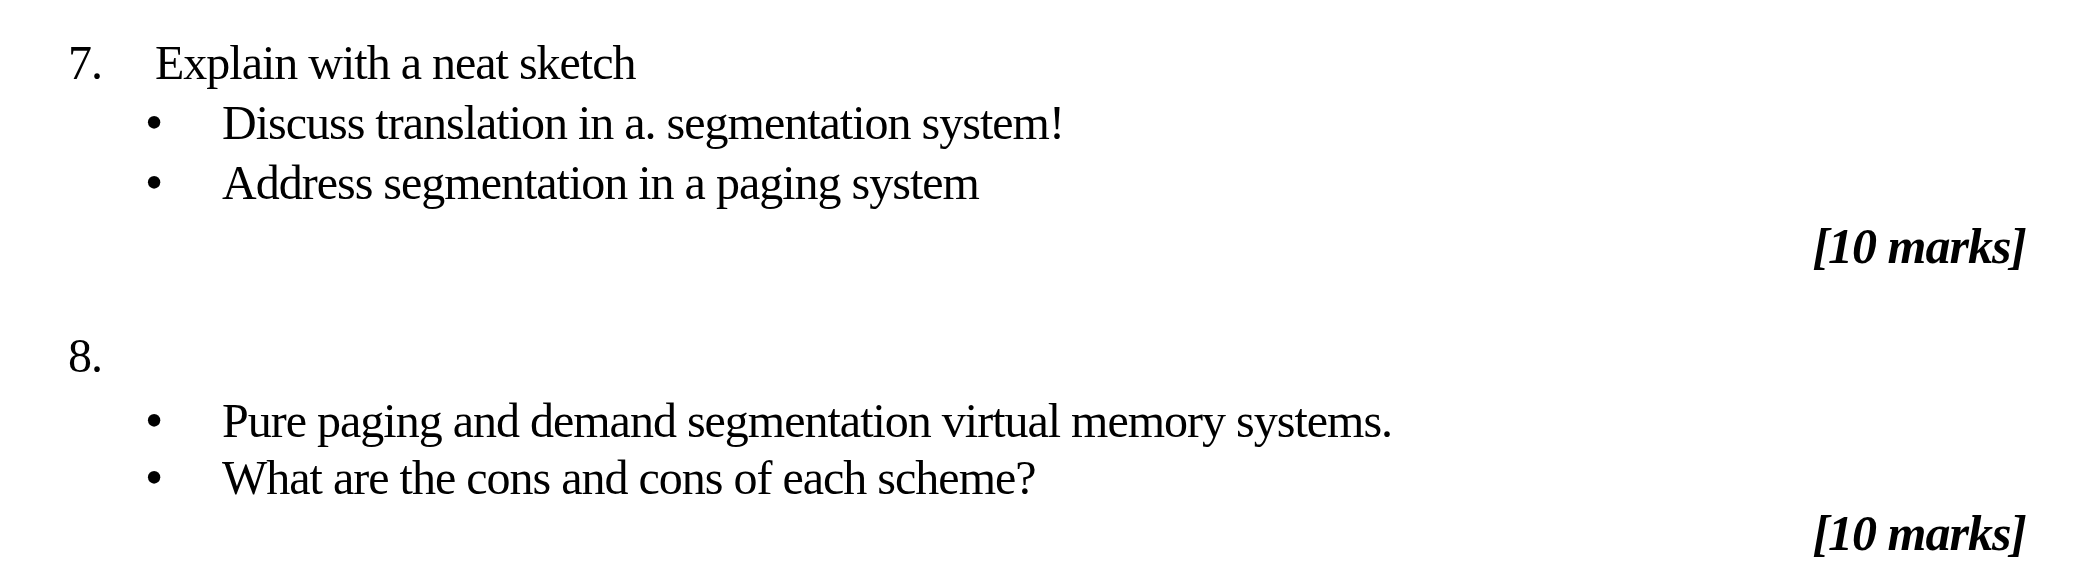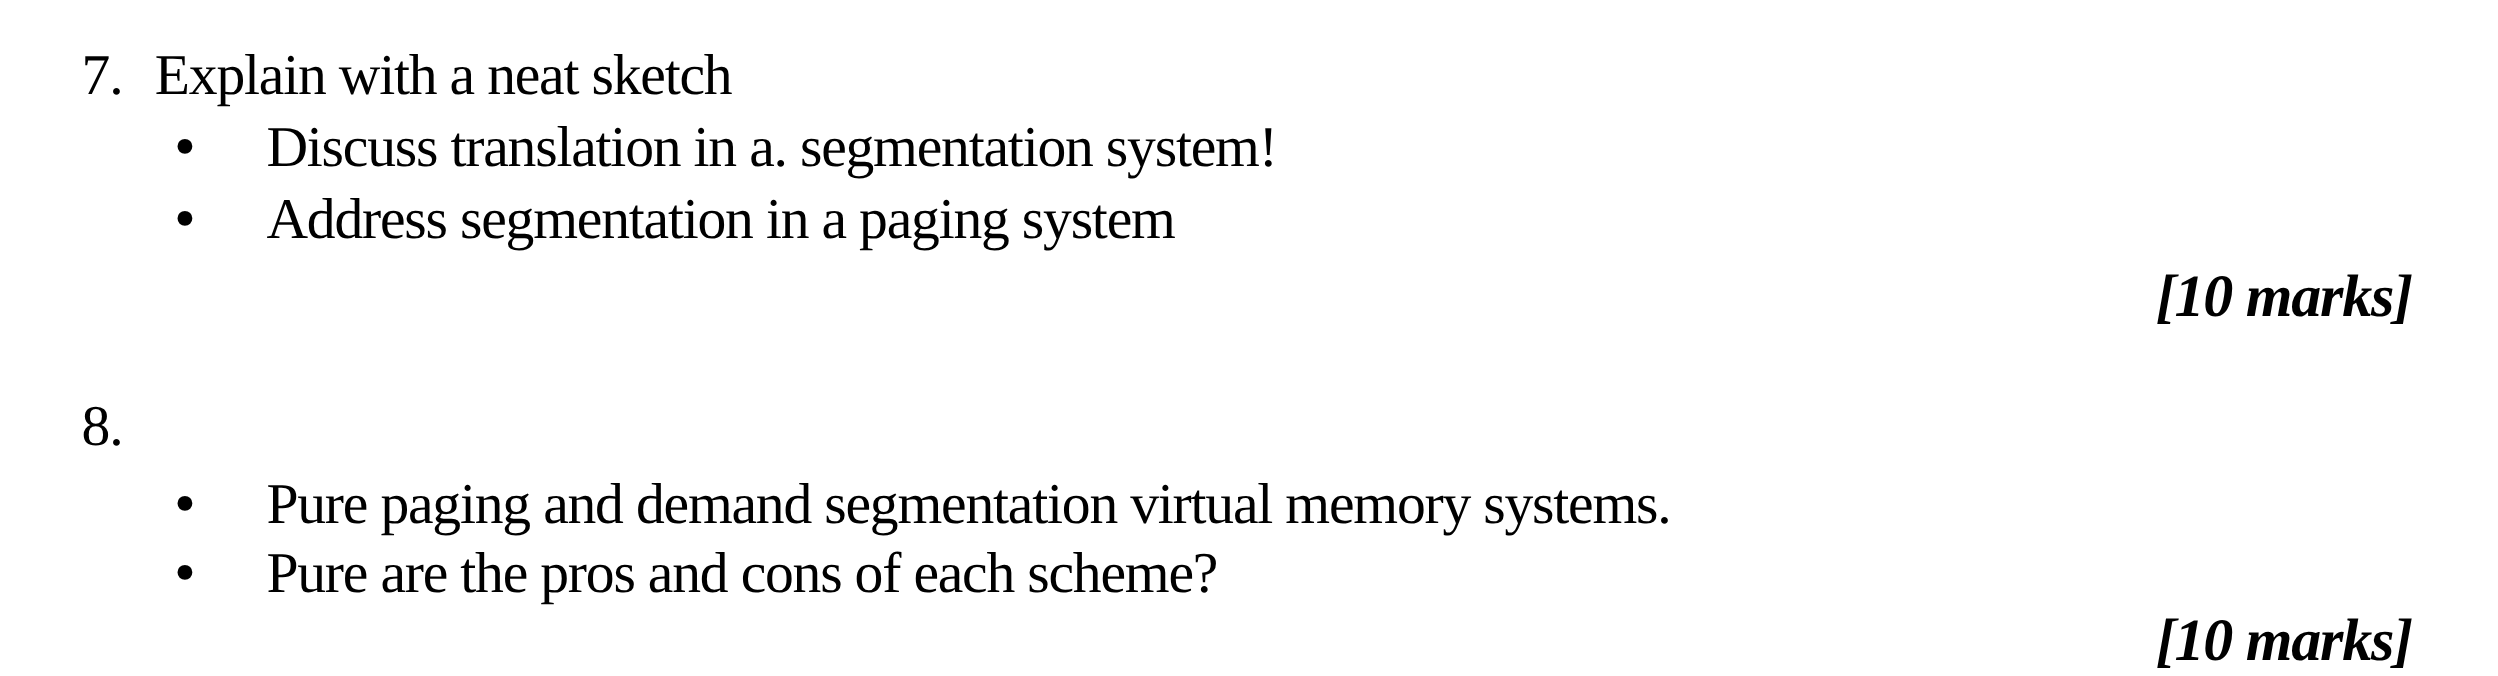--- a/index.html
+++ b/index.html
@@ -26,38 +26,38 @@
     height: 60px;
     white-space: nowrap;
   }
   .qnum {
     position: absolute;
     left: 68px;
     top: 0;
   }
   .qtext {
     position: absolute;
-    left: 129px;
+    left: 155px;
     top: 0;
     text-align: center;
   }
   .bullet-glyph {
     position: absolute;
     left: 145px;
     top: 0;
     font-size: 52px;
   }
   .btext {
     position: absolute;
     left: 222px;
     top: 0;
   }
   .marks {
     position: absolute;
-    right: 72px;
+    right: 56px;
     height: 60px;
     font-weight: bold;
     font-style: italic;
     font-size: 50px;
     line-height: 60px;
     white-space: nowrap;
   }
 </style>
 </head>
 <body>
@@ -85,18 +85,18 @@
     <span class="qnum">8.</span>
   </div>
 
   <div class="line" style="top:391px">
     <span class="bullet-glyph">•</span>
     <span class="btext">Pure paging and demand segmentation virtual memory systems.</span>
   </div>
 
   <div class="line" style="top:448px">
     <span class="bullet-glyph">•</span>
-    <span class="btext">Pure are the pros and cons of each scheme?</span>
+    <span class="btext">What are the cons and cons of each scheme?</span>
   </div>
 
   <div class="marks" style="top:503px">[10 marks]</div>
 
 </div>
 
 </body></html>

